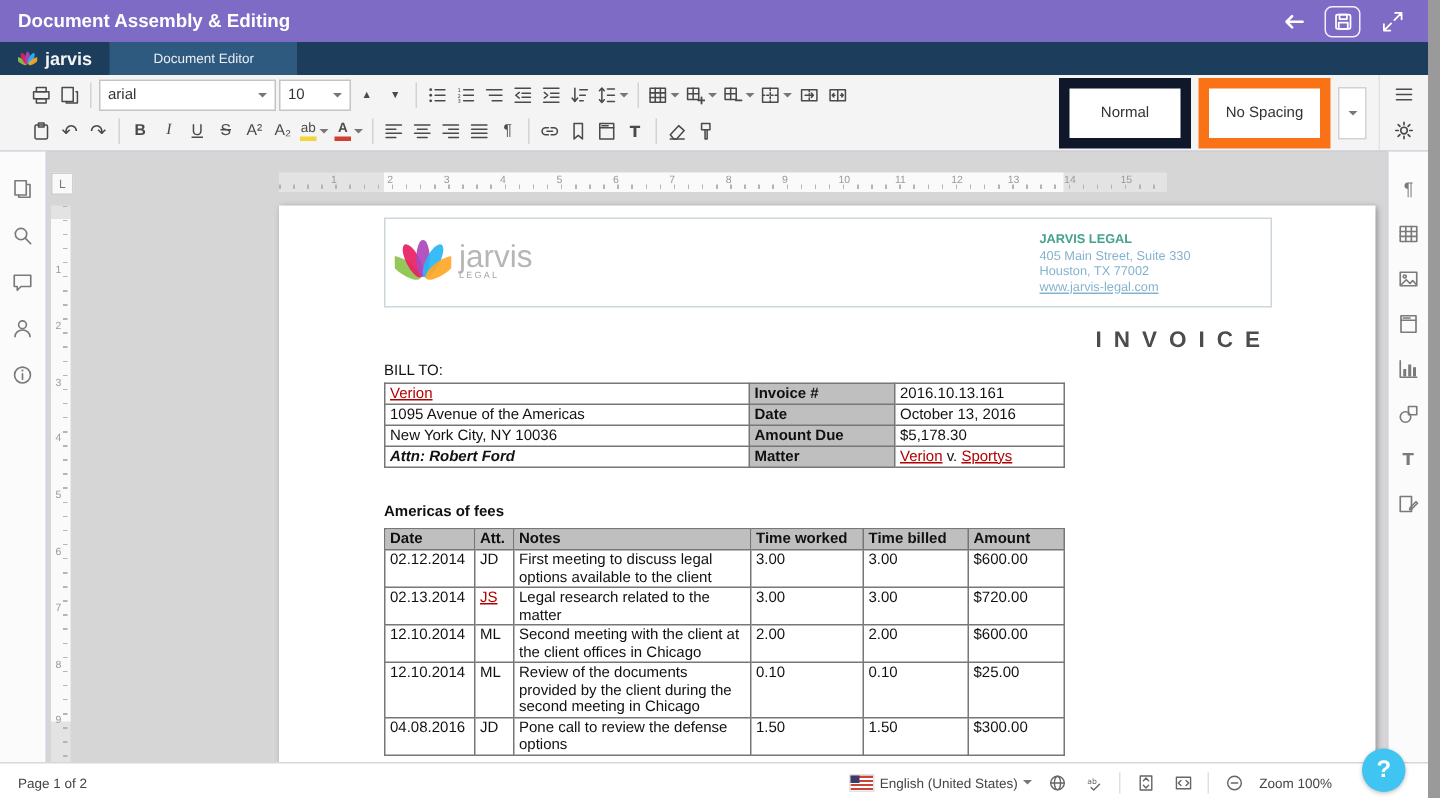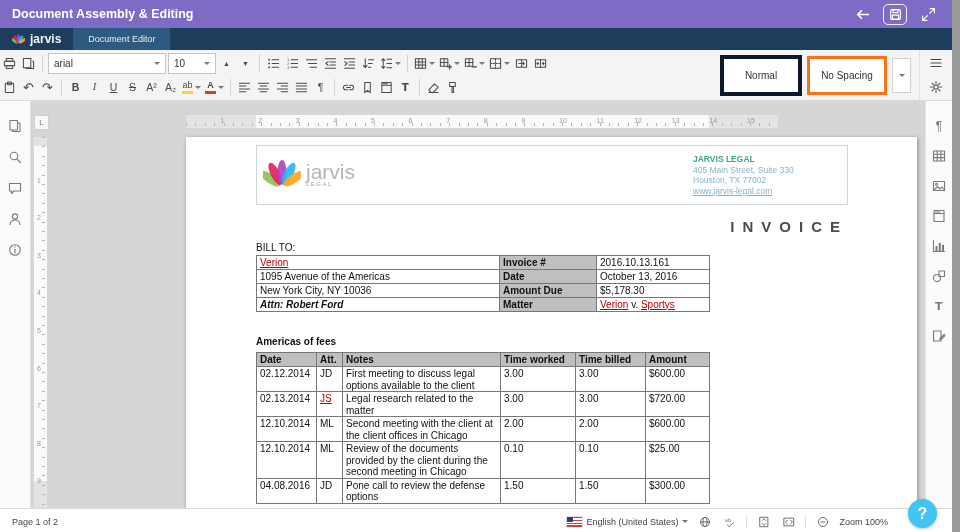--- a/index.html
+++ b/index.html
@@ -12,46 +12,46 @@
   .titlebar .title{color:#fff;font-size:12.5px;font-weight:bold}
   .grow{flex:1}
   .tb-ic{width:24px;height:22px;display:flex;align-items:center;justify-content:center}
   .tb-ic .ic{width:15px;height:15px;stroke:#fff;color:#fff}
   .save-frame{border:1.4px solid rgba(255,255,255,.9);border-radius:5px;width:24px;height:21px}
 
   
   .tabbar{height:22px;background:#1d3d5c;display:flex;align-items:stretch}
   .brand{display:flex;align-items:center;gap:5px;padding:0 12px}
   .brand-name{color:#f5f5f5;font-size:12px;font-weight:bold}
-  .tab{display:flex;align-items:center;padding:0 15px;font-size:9px;color:#e8eef4;cursor:pointer}
+  .tab{display:flex;align-items:center;padding:0 29px;font-size:9px;color:#e8eef4;cursor:pointer}
   .tab-doc{background:#2e5a80}
   .tab-file{background:#122c45}
 
   
   .toolbar{height:50px;background:#f4f4f4;border-bottom:1px solid #d8d8d8;display:flex;align-items:stretch}
   .tb-main{flex:1;display:flex;flex-direction:column;justify-content:center}
-  .trow{height:24px;display:flex;align-items:center;padding-left:0}
+  .trow{height:24px;display:flex;align-items:center;padding-left:18px}
   .tb{height:20px;min-width:19px;padding:0 2px;display:flex;align-items:center;justify-content:center;color:#4a4a4a;gap:2px;border-radius:2px}
   .ic{fill:none;stroke:currentColor;stroke-width:1.1;stroke-linecap:round;stroke-linejoin:round}
   .tb .ic{width:13px;height:13px}
   .g{font-size:10.5px;line-height:1;color:#4a4a4a}
   .g.b{font-weight:bold}.g.i{font-style:italic;font-family:"Liberation Serif",serif}
   .g.u{text-decoration:underline}.g.s{text-decoration:line-through}
   .g.big{font-size:13px}.g.tiny{font-size:7px}
   .colorstack{display:flex;flex-direction:column;align-items:center;line-height:1}
   .colorstack .g{font-size:9px}
   .sw{width:11px;height:3px;margin-top:1px}
   .sw.y{background:#f3d43c}.sw.r{background:#d23f31}
   .car{width:0;height:0;border-left:3px solid transparent;border-right:3px solid transparent;border-top:3.5px solid #777}
   .vsep{width:1px;height:17px;background:#d2d2d2;margin:0 4px;align-self:center}
   .sel{height:19px;background:#fff;border:1px solid #c4c4c4;display:flex;align-items:center;justify-content:space-between;padding:0 5px;font-size:10px;color:#333;margin:0 1px;cursor:pointer}
   .sel-font{width:106px}.sel-size{width:36px}
   .styles{display:flex;align-items:center;gap:5px;padding:0 8px}
   .stylebox{width:74px;height:33px;background:#fff;display:flex;align-items:center;justify-content:center;font-size:10px;color:#333;cursor:pointer}
-  .stylebox.on{border:4px solid #0f172a}.stylebox.off{border:3px solid #f97316}
+  .stylebox.on{border:7px solid #0f172a}.stylebox.off{border:7px solid #f97316}
   .styledrop{width:17px;height:33px;background:#fff;border:1px solid #d2d2d2;display:flex;align-items:center;justify-content:center}
   .tb-side{width:32px;border-left:1px solid #e2e2e2;display:flex;flex-direction:column;align-items:center;justify-content:space-evenly}
   .tb-side .ic{width:14px;height:14px}
 
   
   .workspace{display:flex;height:407px}
   .lbar,.rbar{background:#fbfbfb;display:flex;flex-direction:column;align-items:center;padding-top:16px}
   .lbar{width:30px;border-right:1px solid #e4e4e4;gap:13px}
   .rbar{width:26px;border-left:1px solid #e4e4e4;gap:12px}
   .sbtn{width:18px;height:18px;display:flex;align-items:center;justify-content:center;color:#7a7a7a}

